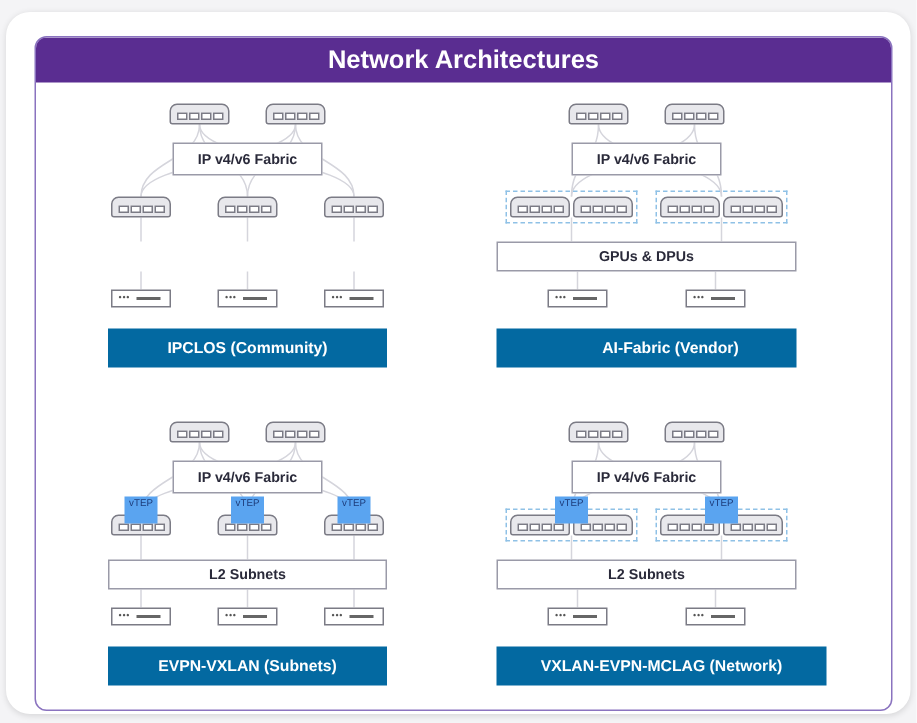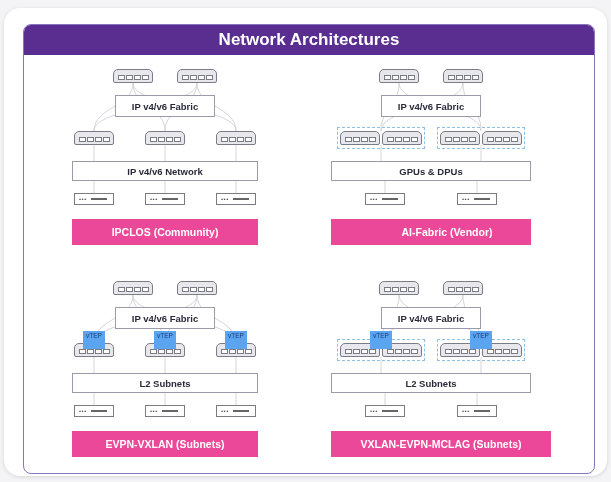--- a/index.html
+++ b/index.html
@@ -26,21 +26,21 @@
       display: flex; align-items: center; justify-content: center;
     }
     .panel { position: absolute; text-decoration: underline; }
     .panel svg { position: absolute; left: 0; top: 0; }
     .box {
       position: absolute; border: 1.3px solid #9a9aa8; background: #fff;
       font-size: 9.5px; font-weight: bold; color: #2a2a3a;
       display: flex; align-items: center; justify-content: center;
     }
     .label-bar {
-      position: absolute; background: #ec4899; color: #fff;
+      position: absolute; background: #0369a1; color: #fff;
       font-size: 10.5px; font-weight: bold;
       display: flex; align-items: center; justify-content: center; text-align: center;
     }
     .switch {
       position: absolute; width: 40px; height: 14px;
       border: 1.2px solid #7b7b85; border-radius: 5px 5px 2px 2px;
       background: #e8e8ec;
       display: flex; align-items: flex-end; justify-content: center; gap: 1px;
       padding-bottom: 2px;
     }
@@ -110,21 +110,20 @@
             <span class="port"></span>
             <span class="port"></span>
             <span class="port"></span>
           </div>
           <div class="switch" style="left: 144px; top: 66px;">
             <span class="port"></span>
             <span class="port"></span>
             <span class="port"></span>
             <span class="port"></span>
           </div>
-          <div class="box" style="left: 0px; top: 96px; width: 186px; height: 20px;">IP v4/v6 Network</div>
           <div class="server" style="left: 2px; top: 128px;">
             <span class="dots">•••</span>
             <span class="bar"></span>
           </div>
           <div class="server" style="left: 73px; top: 128px;">
             <span class="dots">•••</span>
             <span class="bar"></span>
           </div>
           <div class="server" style="left: 144px; top: 128px;">
             <span class="dots">•••</span>
@@ -312,16 +311,16 @@
           <div class="box" style="left: 0px; top: 96px; width: 200px; height: 20px;">L2 Subnets</div>
           <div class="server" style="left: 34px; top: 128px;">
             <span class="dots">•••</span>
             <span class="bar"></span>
           </div>
           <div class="server" style="left: 126px; top: 128px;">
             <span class="dots">•••</span>
             <span class="bar"></span>
           </div>
         </div>
-        <div class="label-bar" style="left: 307px; top: 406px; width: 220px; height: 26px;">VXLAN-EVPN-MCLAG (Subnets)</div>
+        <div class="label-bar" style="left: 307px; top: 406px; width: 220px; height: 26px;">VXLAN-EVPN-MCLAG (Network)</div>
       </div>
   </div>
 </div>
 
 </body></html>

